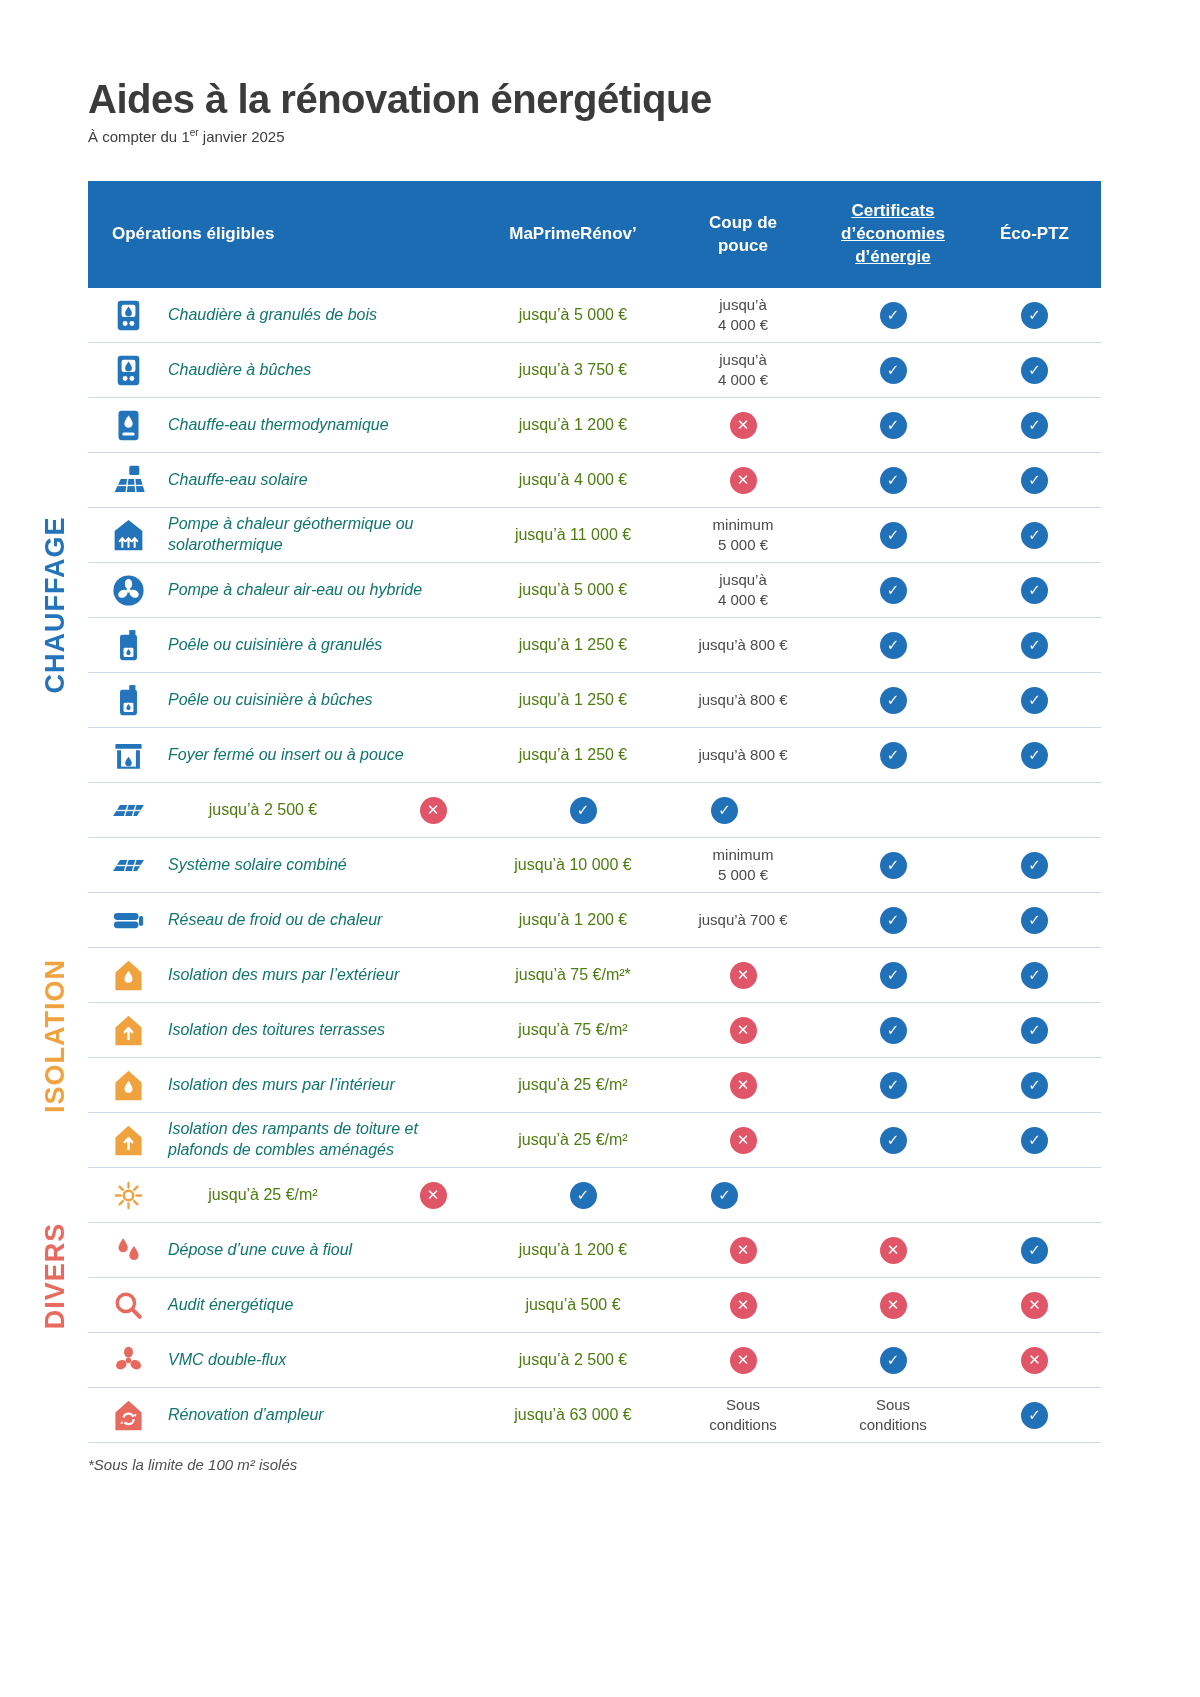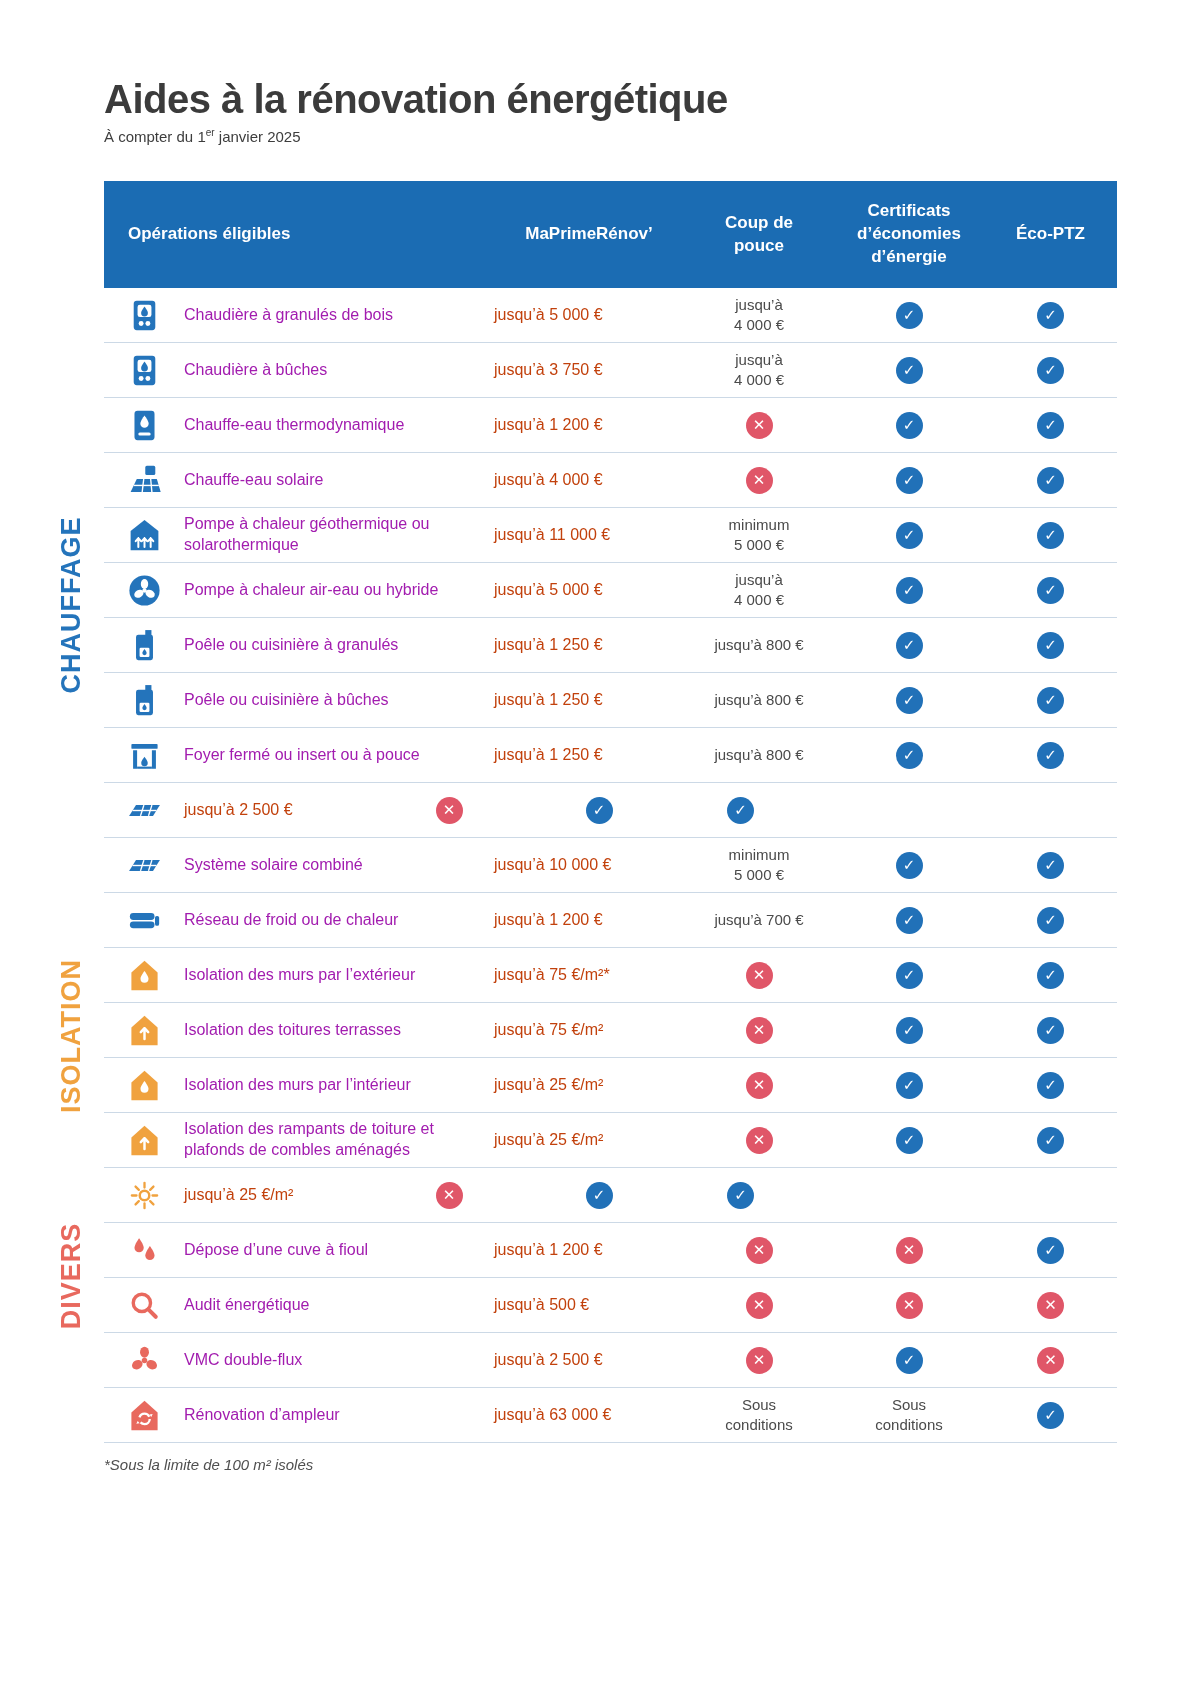--- a/index.html
+++ b/index.html
@@ -1,50 +1,50 @@
 <!DOCTYPE html>
 <html><head>
 <meta charset="utf-8">
 <style>
   html,body{margin:0;padding:0;background:#ffffff;}
   .page{
     position:relative;width:1200px;height:1697px;background:#ffffff;overflow:hidden;
     font-family:"Liberation Sans","DejaVu Sans",sans-serif;color:#4a4a4a;
   }
-  .content{position:absolute;left:104px;top:78px;width:1013px;}
+  .content{position:absolute;left:88px;top:78px;width:1013px;}
   h1{margin:0;font-size:40px;line-height:1.05;font-weight:bold;color:#3b3b3b;letter-spacing:-0.5px;}
   .subtitle{margin-top:7px;font-size:15px;color:#3d3d3d;}
   .subtitle sup{font-size:10px;}
   .table{margin-top:36px;}
   .thead{
     display:flex;align-items:center;height:107px;background:#1b6cb3;color:#ffffff;
     font-weight:bold;font-size:17px;line-height:1.35;text-align:center;
   }
   .hc{box-sizing:border-box;}
   .h-ops{flex:1;text-align:left;padding-left:24px;}
   .h-prime{width:190px;}
   .h-coup{width:150px;padding:0 22px;}
-  .h-cert{width:150px;padding:0 14px;}
+  .h-cert{width:150px;padding:0 14px;text-decoration:underline;}
   .h-eco{width:133px;}
   .section{position:relative;}
   .section-label{
     position:absolute;left:-33px;top:48%;transform:translate(-50%,-50%) rotate(-90deg);
     font-weight:bold;font-size:27px;letter-spacing:1px;white-space:nowrap;
   }
   .section:nth-child(2) .section-label{top:32%;}
   .section:nth-child(3) .section-label{top:24%;}
   .row{
     display:flex;align-items:center;min-height:55px;box-sizing:border-box;padding:4px 0;
     border-bottom:1px solid #ccd9e6;font-size:16px;
   }
   .cell{box-sizing:border-box;}
   .cell-icon{width:80px;display:flex;justify-content:center;align-items:center;}
   .cell-icon svg{display:block;}
-  .cell-label{flex:1;padding-right:10px;line-height:1.3;color:#a21caf;}
-  .cell-prime{width:190px;white-space:nowrap;color:#c2410c;}
+  .cell-label{flex:1;padding-right:10px;line-height:1.3;color:#0f766e;font-style:italic;}
+  .cell-prime{width:190px;text-align:center;white-space:nowrap;color:#4d7c0f;}
   .status{display:flex;align-items:center;justify-content:center;text-align:center;}
   .cell-coup{width:150px;}
   .cell-cert{width:150px;}
   .cell-eco{width:133px;}
   .mark{
     width:27px;height:27px;border-radius:50%;display:flex;align-items:center;justify-content:center;
     color:#ffffff;font-weight:bold;font-size:15px;font-family:"DejaVu Sans",sans-serif;line-height:1;
   }
   .mark.check{background:#2171b8;}
   .mark.cross{background:#e05668;}

